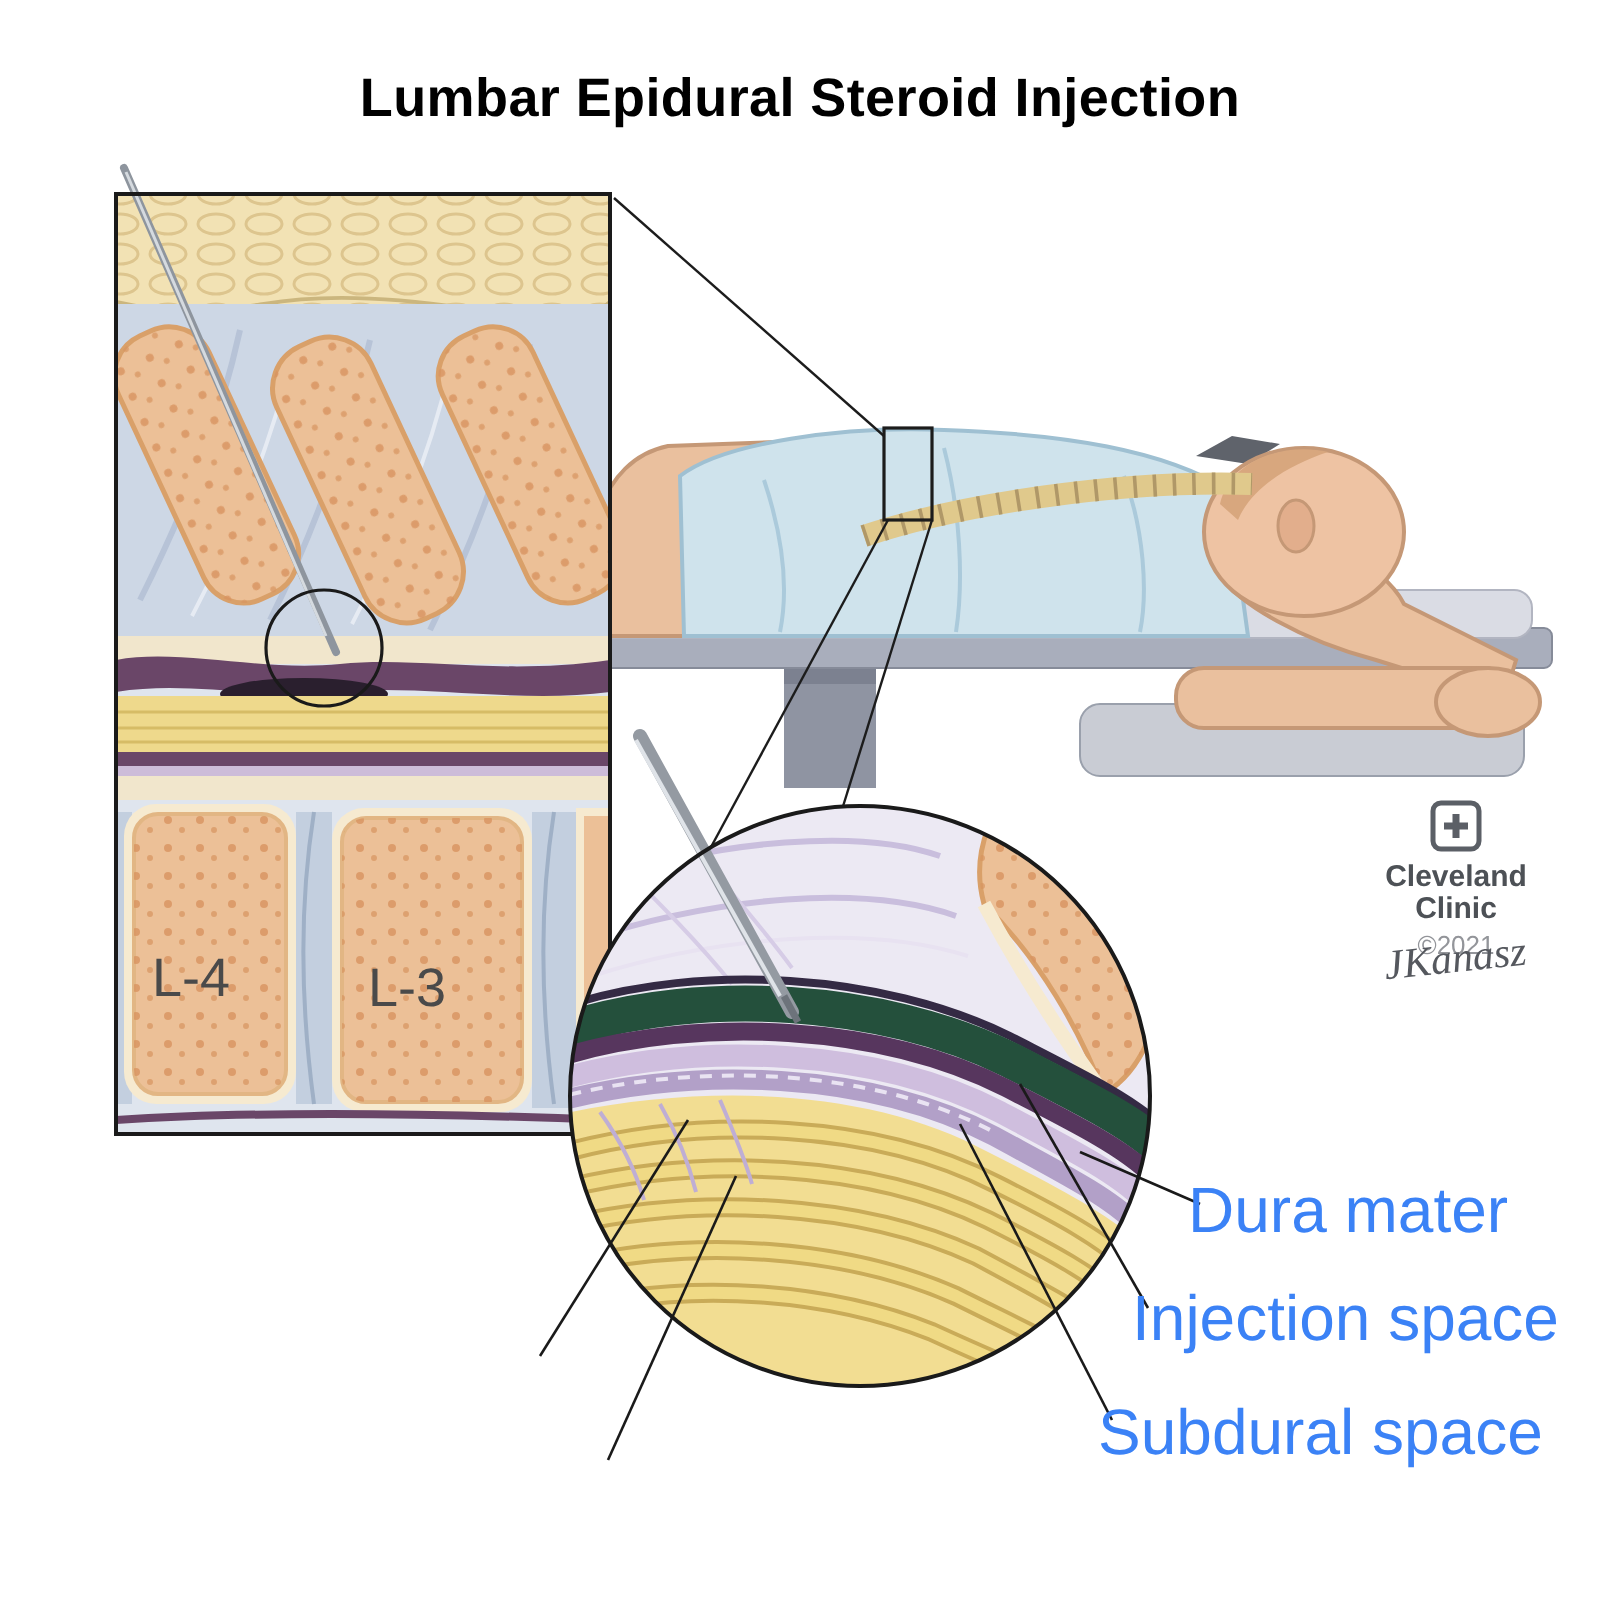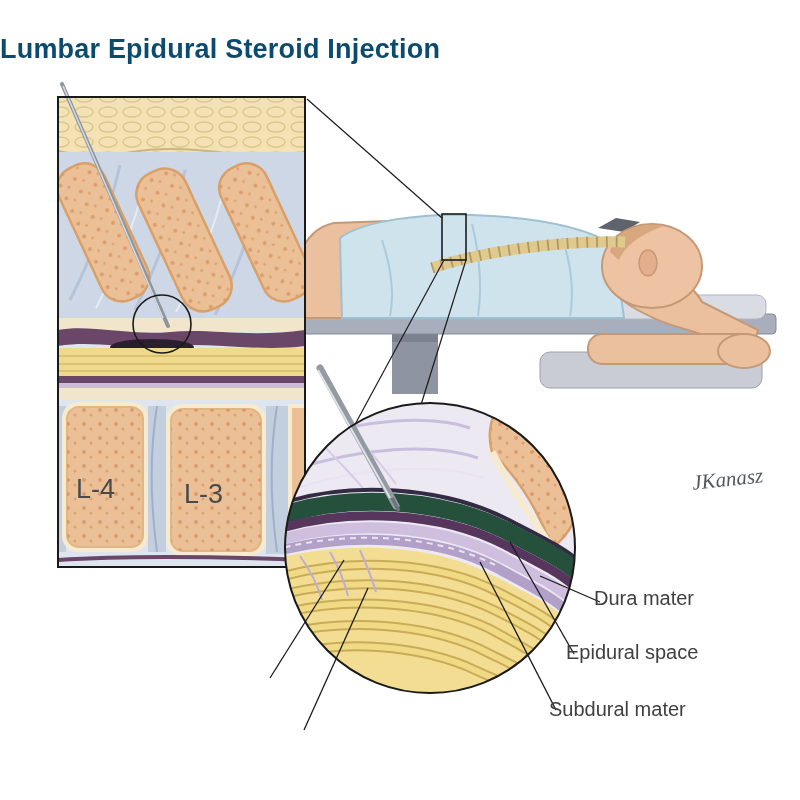--- a/index.html
+++ b/index.html
@@ -1,21 +1,21 @@
 <!DOCTYPE html>
 <html><head>
 <meta charset="utf-8">
 <style>
   html,body{margin:0;padding:0;background:#ffffff;}
   .stage{position:relative;width:800px;height:800px;background:#ffffff;overflow:hidden;
          font-family:"Liberation Sans",sans-serif;}
   .stage svg.art{position:absolute;left:0;top:0;}
-  .title{position:absolute;top:34px;left:0;width:800px;text-align:left;
-         font-size:27px;font-weight:bold;color:#0c4a6e;letter-spacing:.2px;}
-  .label{position:absolute;font-size:20px;color:#404040;white-space:nowrap;}
+  .title{position:absolute;top:34px;left:0;width:800px;text-align:center;
+         font-size:27px;font-weight:bold;color:#000000;letter-spacing:.2px;}
+  .label{position:absolute;font-size:32px;color:#3b82f6;white-space:nowrap;}
   .credit{position:absolute;left:688px;top:400px;width:80px;text-align:center;}
   .credit .brand{font-size:15px;font-weight:bold;color:#4d5156;line-height:1.08;}
   .credit .copy{font-size:13px;color:#93959a;margin-top:2px;}
   .signature{position:absolute;left:692px;top:466px;width:90px;
              font-family:"Liberation Serif",serif;font-style:italic;font-size:21px;
              color:#55585e;transform:rotate(-6deg);}
 </style>
 </head>
 <body>
 
@@ -192,18 +192,27 @@
     <g stroke="#1a1a1a" stroke-width="1.3">
       <line x1="540" y1="576" x2="600" y2="602"></line>
       <line x1="510" y1="542" x2="574" y2="654"></line>
       <line x1="480" y1="562" x2="556" y2="710"></line>
       <line x1="344" y1="560" x2="270" y2="678"></line>
       <line x1="368" y1="588" x2="304" y2="730"></line>
     </g>
   </svg>
 
   <div class="label" style="left:594px;top:587px;">Dura mater</div>
-  <div class="label" style="left:566px;top:641px;">Epidural space</div>
-  <div class="label" style="left:549px;top:698px;">Subdural mater</div>
-
+  <div class="label" style="left:566px;top:641px;">Injection space</div>
+  <div class="label" style="left:549px;top:698px;">Subdural space</div>
+
+  <div class="credit">
+    <svg width="26" height="26" viewBox="0 0 26 26">
+      <rect x="1.5" y="1.5" width="23" height="23" rx="4" fill="none" stroke="#5b5f66" stroke-width="2.5"></rect>
+      <path d="M13 7 v12 M7 13 h12" stroke="#5b5f66" stroke-width="3.5"></path>
+    </svg>
+    <div class="brand">Cleveland</div>
+    <div class="brand">Clinic</div>
+    <div class="copy">©2021</div>
+  </div>
   <div class="signature">JKanasz</div>
 
 </div>
 
 </body></html>

